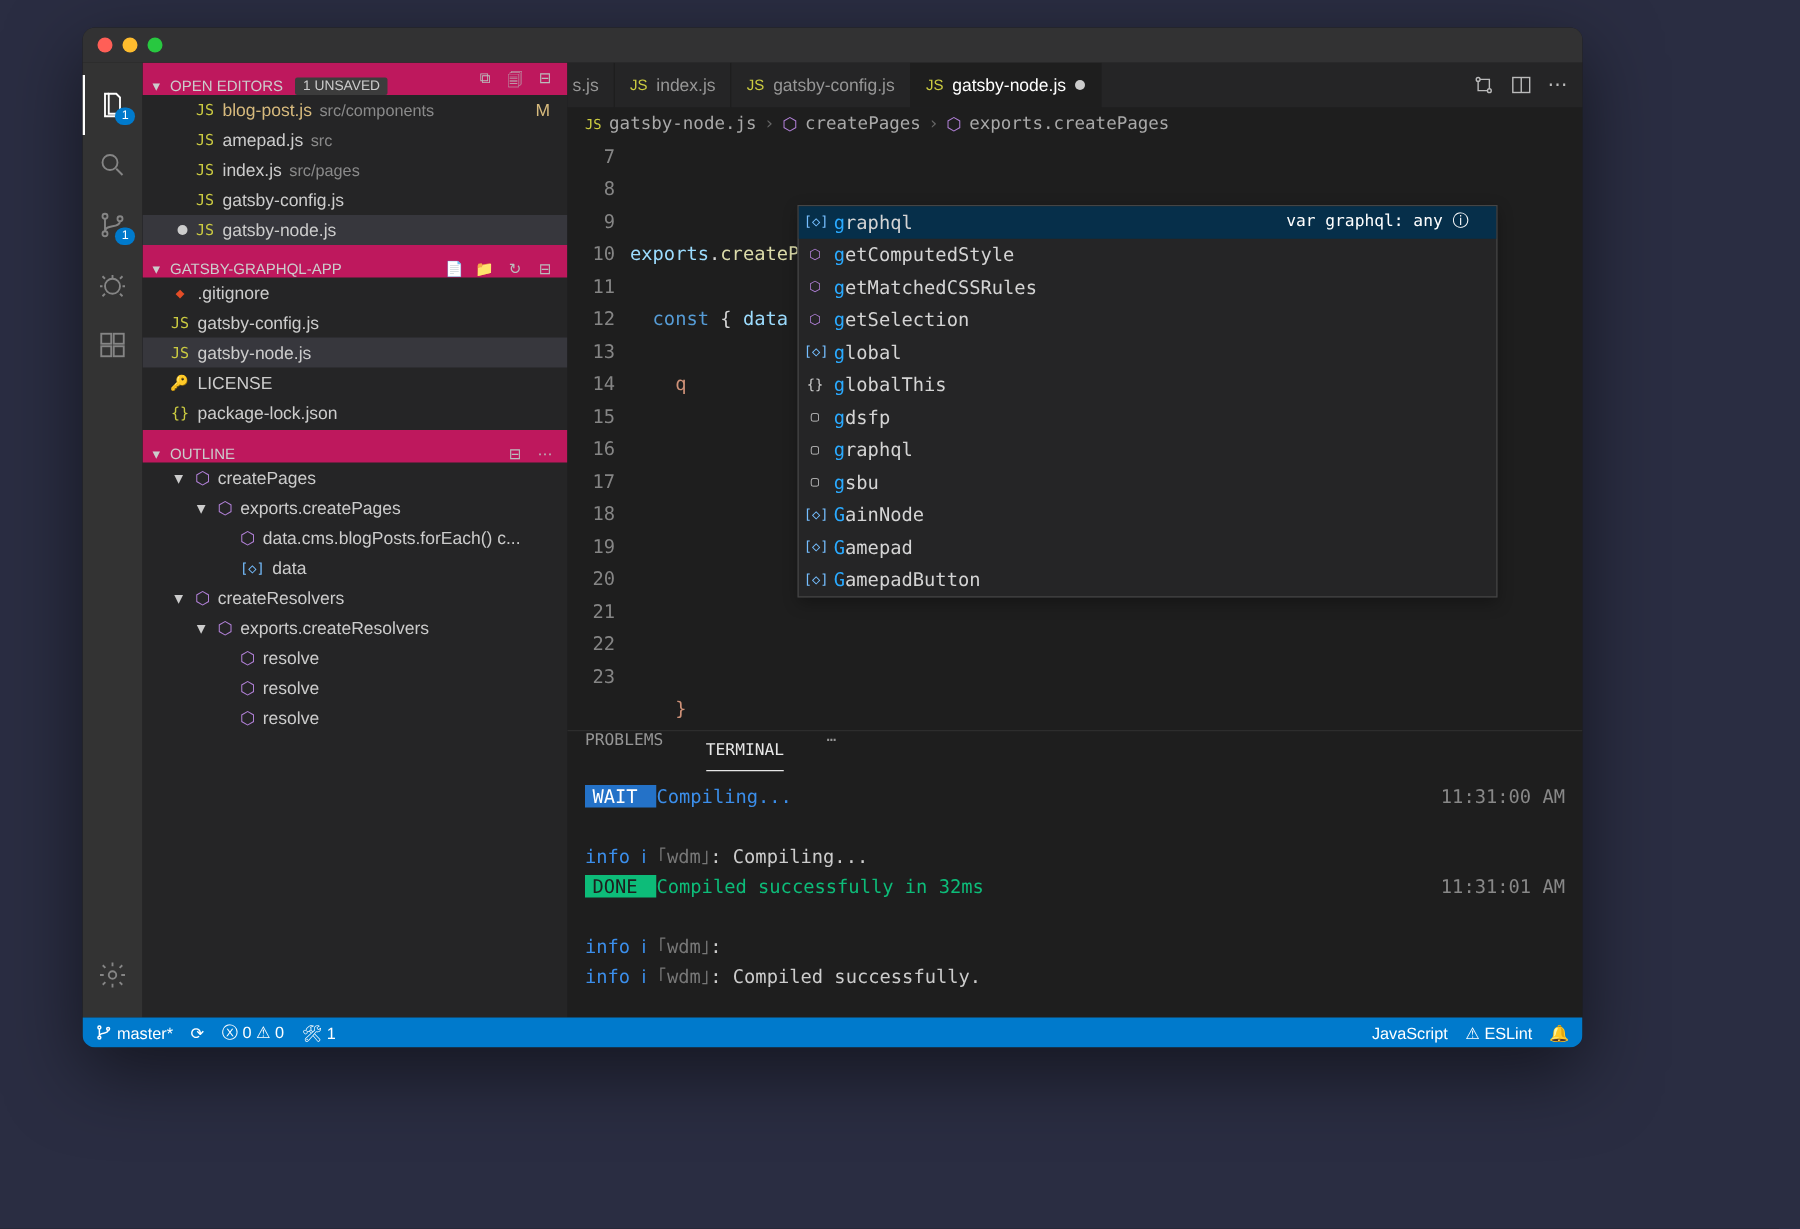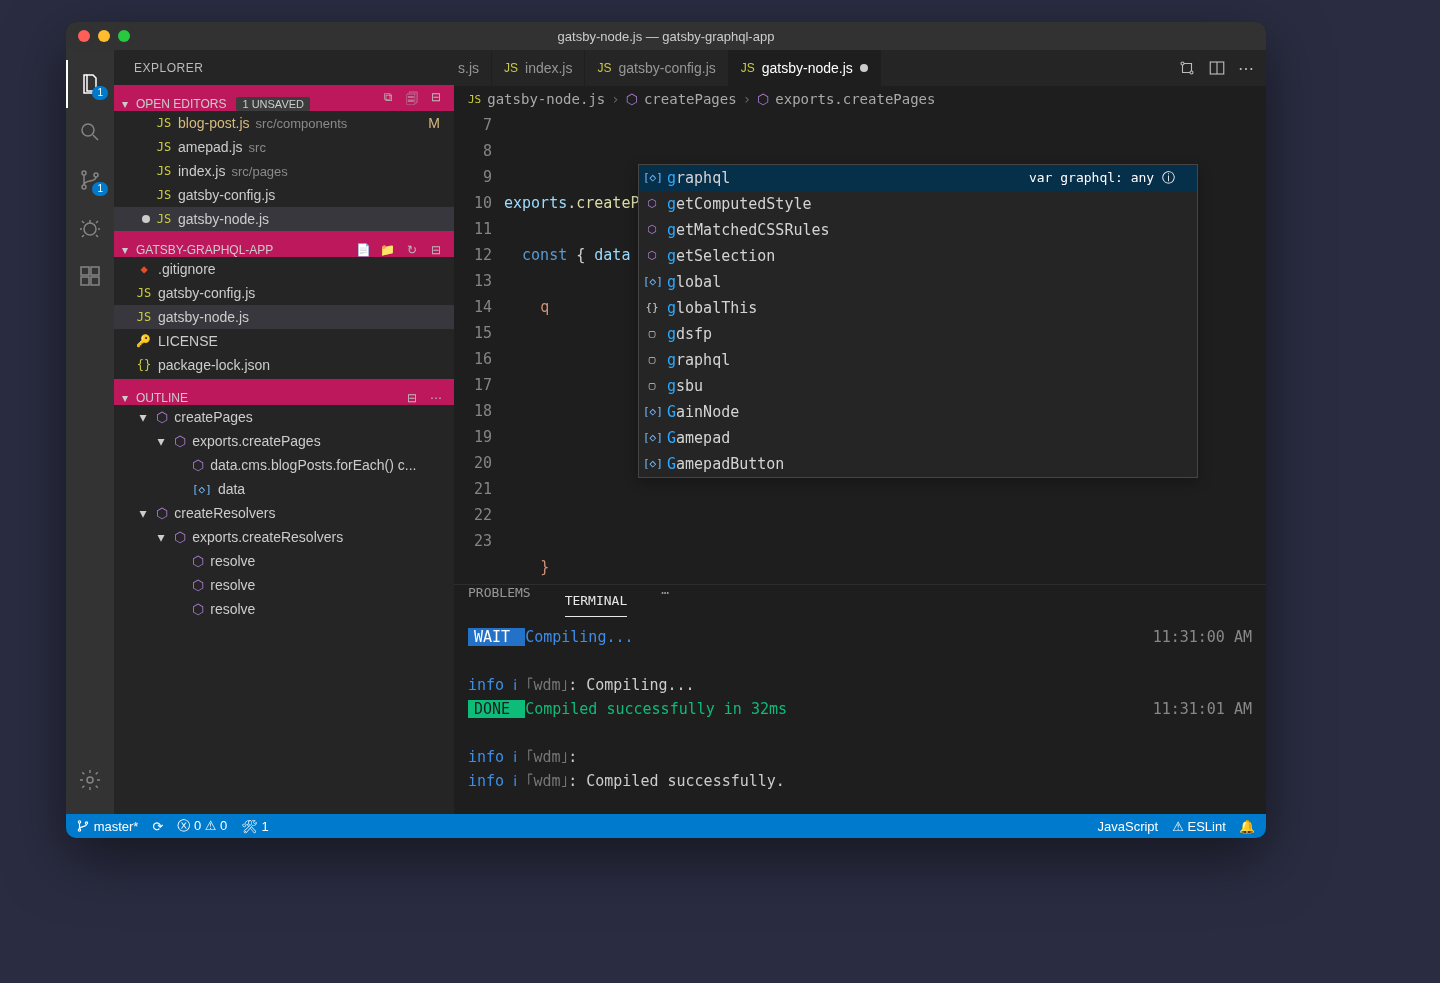--- a/index.html
+++ b/index.html
@@ -79,21 +79,20 @@
 <body>
 
 <div class="window">
 
   <div class="titlebar">
     <div class="traffic">
       <div class="dot r"></div>
       <div class="dot y"></div>
       <div class="dot g"></div>
     </div>
-    <div class="wintitle">gatsby-node.js — gatsby-graphql-app</div>
   </div>
 
   <div class="body">
 
     <div class="activitybar">
       <div class="actitem active">
         <svg width="24" height="24" viewBox="0 0 24 24" fill="none" stroke="currentColor" stroke-width="1.5">
             <path d="M9 3h6l3 3v13H9z"></path>
             <path d="M9 3H6v18h12"></path>
           </svg>
@@ -130,21 +129,20 @@
       </div>
       <div class="actitem actbottom">
         <svg width="24" height="24" viewBox="0 0 24 24" fill="none" stroke="currentColor" stroke-width="1.5">
             <circle cx="12" cy="12" r="3"></circle>
             <path d="M12 2v3M12 19v3M4.2 4.2l2.1 2.1M17.7 17.7l2.1 2.1M2 12h3M19 12h3M4.2 19.8l2.1-2.1M17.7 6.3l2.1-2.1"></path>
           </svg>
       </div>
     </div>
 
     <div class="sidebar">
-      <div class="side-title">EXPLORER</div>
 
       <div class="section-head">
         <span class="chev down"></span>
         <span>OPEN EDITORS</span>
         <span class="pill">1 UNSAVED</span>
         <div class="hactions">
           <span>⧉</span>
           <span>🗐</span>
           <span>⊟</span>
         </div>

